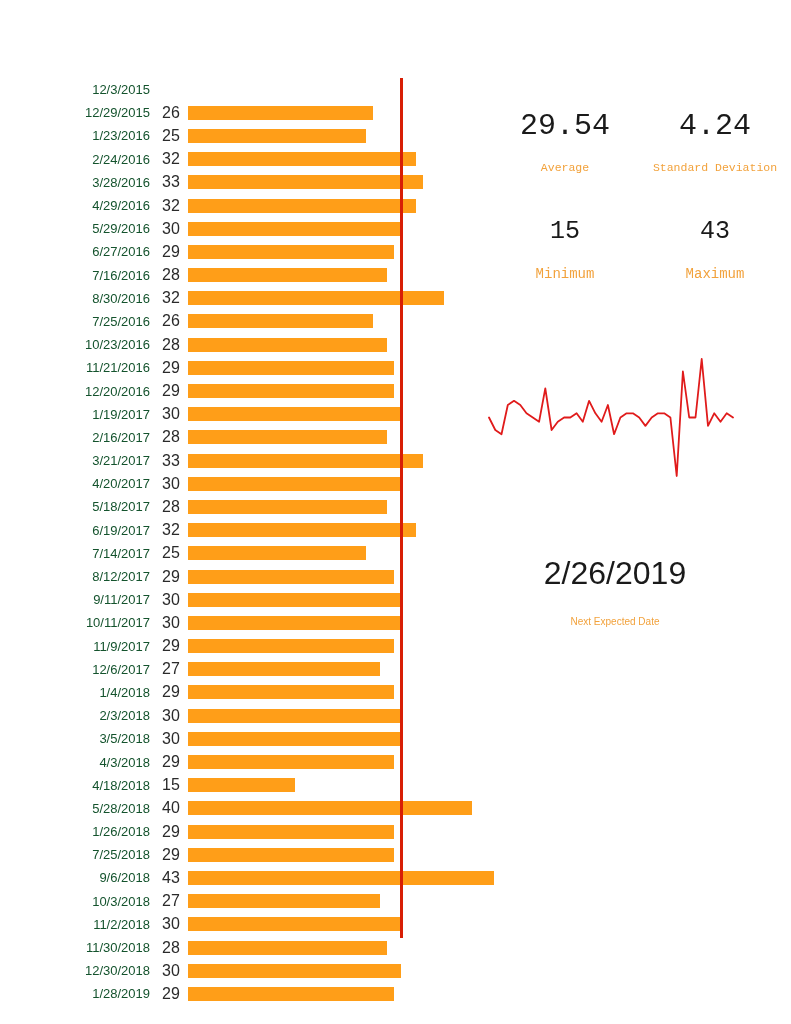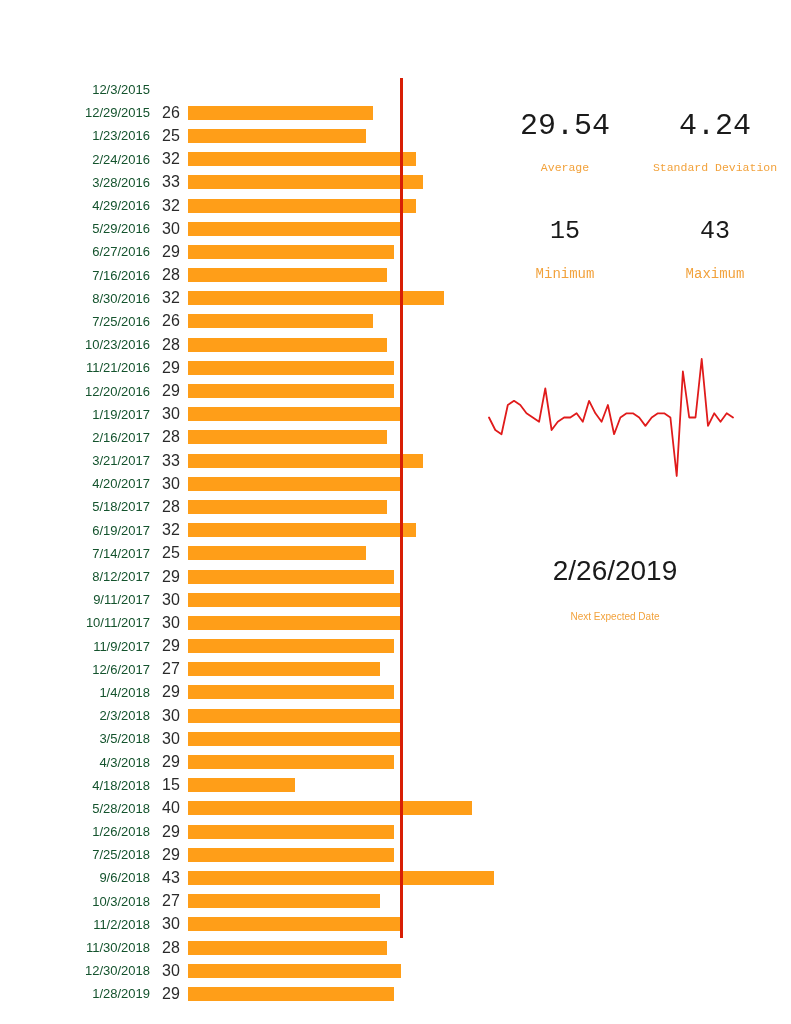--- a/index.html
+++ b/index.html
@@ -134,21 +134,21 @@
 
   
   #next-date-panel {
     position: absolute;
     left: 490px;
     top: 555px;
     width: 250px;
     text-align: center;
   }
   #next-date-value {
-    font-size: 28px;
+    font-size: 32px;
     color: #1a1a1a;
   }
   #next-date-label {
     margin-top: 24px;
     font-size: 10px;
     color: #F2A23C;
   }
 </style>
 </head>
 <body>

